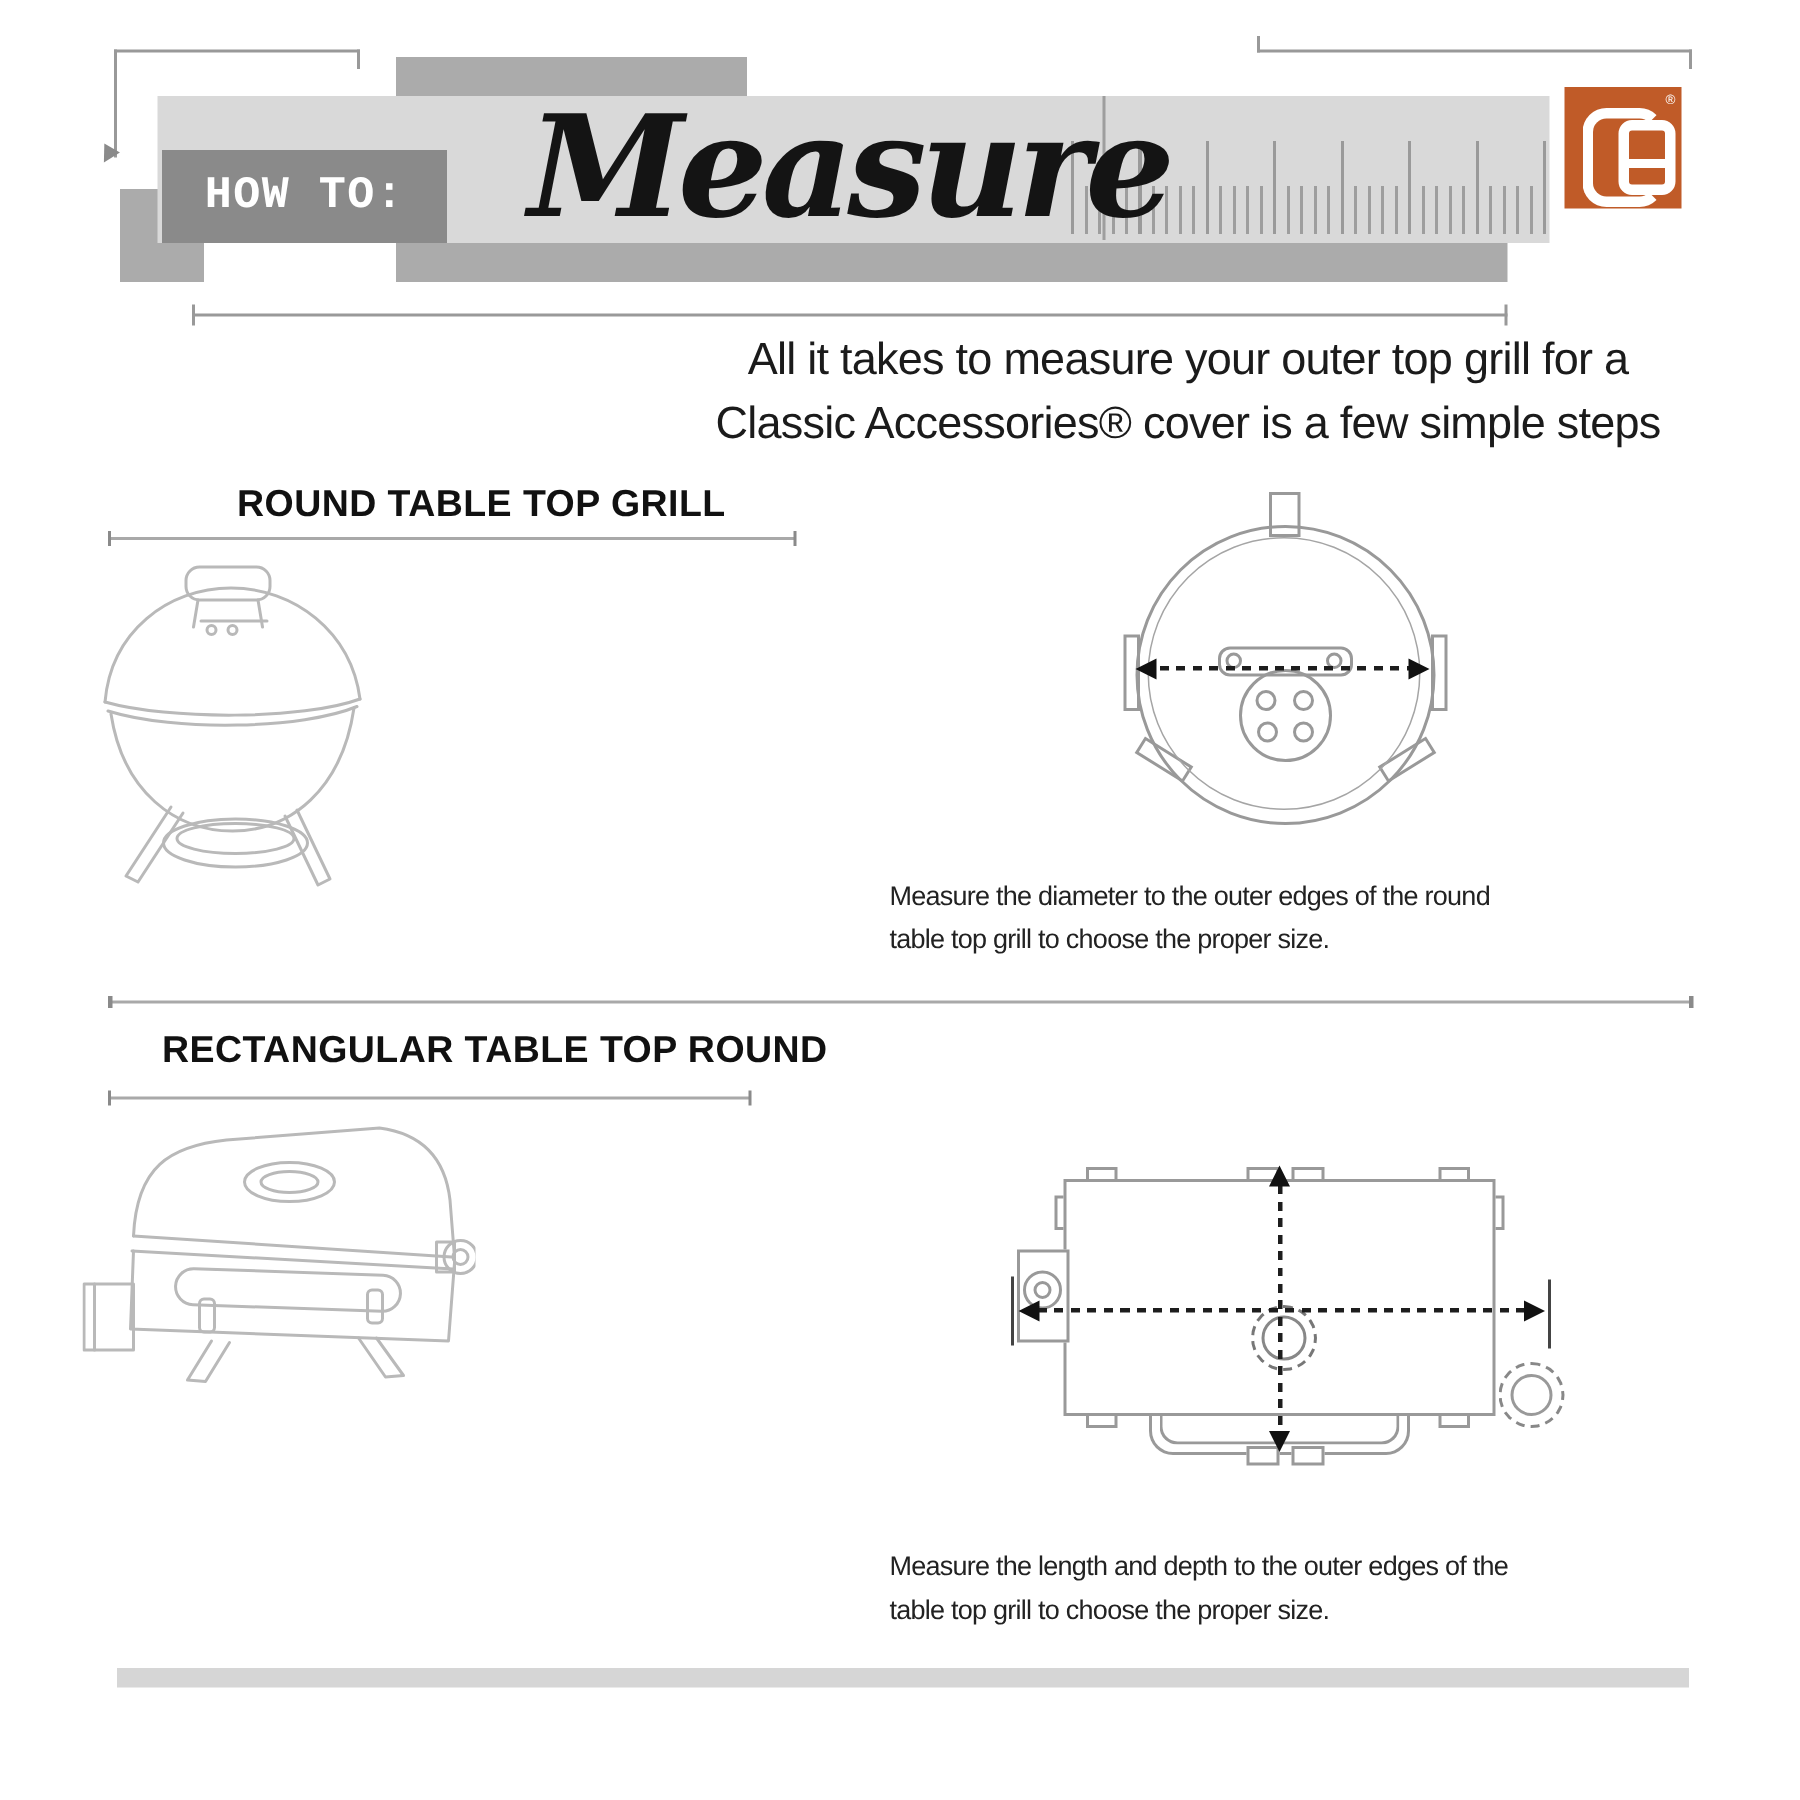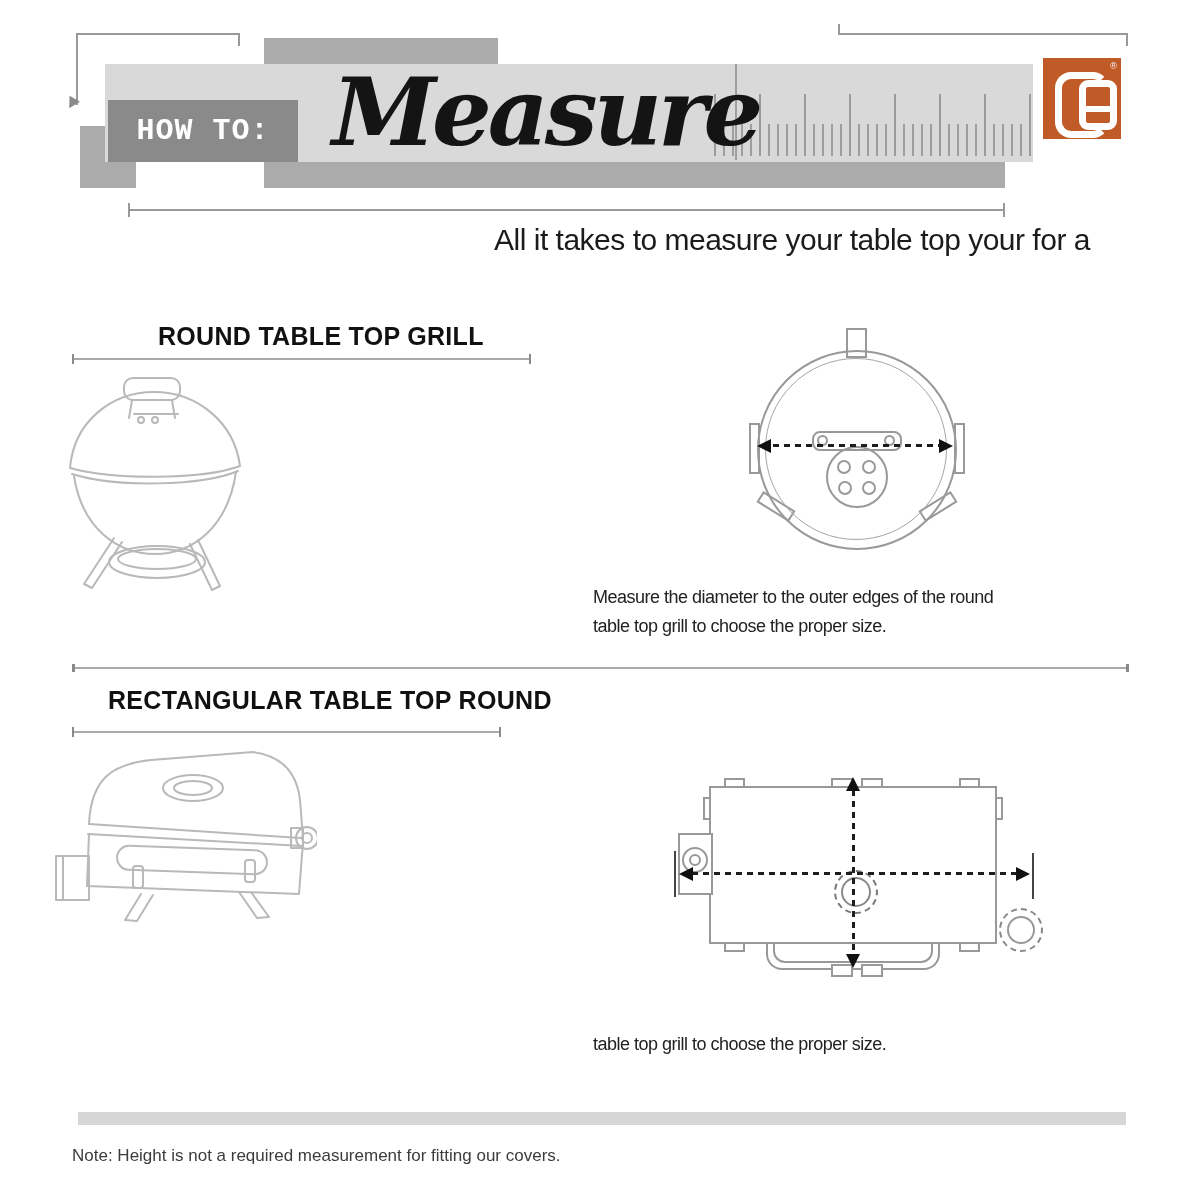--- a/index.html
+++ b/index.html
@@ -8,21 +8,21 @@
   .abs{position:absolute;}
 
   
   .banner-light{left:105px;top:64px;width:928px;height:98px;background:#d9d9d9;z-index:2;}
   .banner-top-block{left:264px;top:38px;width:234px;height:30px;background:#ababab;z-index:1;}
   .banner-shadow{left:264px;top:160px;width:741px;height:28px;background:#ababab;z-index:1;}
   .banner-left-block{left:80px;top:126px;width:56px;height:62px;background:#ababab;z-index:1;}
   .kicker-box{left:108px;top:100px;width:190px;height:62px;background:#8a8a8a;z-index:3;
               display:flex;align-items:center;justify-content:center;}
   .kicker-box span{color:#fff;font-weight:bold;font-size:30px;letter-spacing:1px;font-family:Liberation Mono, monospace;}
-  .script-title{left:332px;top:64px;z-index:4;font-family:"DejaVu Serif",serif;
+  .script-title{left:352px;top:64px;z-index:4;font-family:"DejaVu Serif",serif;
                 font-style:italic;font-weight:bold;font-size:94px;line-height:96px;
                 color:#141414;letter-spacing:-4px;}
   
   .ruler{left:714px;top:64px;width:318px;height:96px;z-index:3;}
   .ruler::before{content:"";position:absolute;left:0;right:0;bottom:4px;height:32px;
      background:repeating-linear-gradient(90deg,#9e9e9e 0 2px,transparent 2px 9px);}
   .ruler::after{content:"";position:absolute;left:0;right:0;bottom:4px;height:62px;
      background:repeating-linear-gradient(90deg,#9a9a9a 0 2px,transparent 2px 45px);}
   .ruler-long-tick{left:735px;top:64px;width:2px;height:96px;background:#9e9e9e;z-index:3;}
   
@@ -89,21 +89,22 @@
 
     <div class="abs logo">
       <div class="c-glyph"></div>
       <div class="a-glyph"></div>
       <div class="a-bar"></div>
       <div class="reg">®</div>
     </div>
   </div>
 
   <div class="abs intro">
-    <div>All it takes to measure your table top your for a</div>
+    <div>All it takes to measure your outer top grill for a</div>
+    <div>Classic Accessories® cover is a few simple steps</div>
   </div>
 
   <div class="abs section-heading" style="left:158px;top:322px;">ROUND TABLE TOP GRILL</div>
   <div class="abs rule" style="left:73px;top:358px;width:457px;"></div>
   <div class="abs tick" style="left:72px;top:354px;width:2px;height:10px;"></div>
   <div class="abs tick" style="left:529px;top:354px;width:2px;height:10px;"></div>
 
   <svg class="abs sketch" style="left:62px;top:376px;" width="190" height="218" viewBox="0 0 190 218">
     <rect x="62" y="2" width="56" height="22" rx="9"></rect>
     <path d="M70,24 L67,42 M110,24 L113,42"></path>
@@ -205,19 +206,19 @@
     <div class="abs arr" style="left:1016px;top:867px;border-left:14px solid #111;border-top:7px solid transparent;border-bottom:7px solid transparent;"></div>
     <div class="abs" style="left:674px;top:851px;width:2px;height:46px;background:#444;"></div>
     <div class="abs" style="left:1032px;top:853px;width:2px;height:46px;background:#444;"></div>
 
     <div class="abs vdots" style="left:852px;top:790px;width:3px;height:166px;"></div>
     <div class="abs arr" style="left:846px;top:777px;border-bottom:14px solid #111;border-left:7px solid transparent;border-right:7px solid transparent;"></div>
     <div class="abs arr" style="left:846px;top:954px;border-top:14px solid #111;border-left:7px solid transparent;border-right:7px solid transparent;"></div>
   </div>
 
   <div class="abs caption" style="top:1030px;">
+    <div>Measure the length and depth to the outer edges of the</div>
     <div>table top grill to choose the proper size.</div>
   </div>
 
   <div class="abs" style="left:78px;top:1112px;width:1048px;height:13px;background:#d6d6d6;"></div>
-  <div class="abs note">Note: Height is not a required measurement for fitting our covers.</div>
 
 </div>
 
 </body></html>

